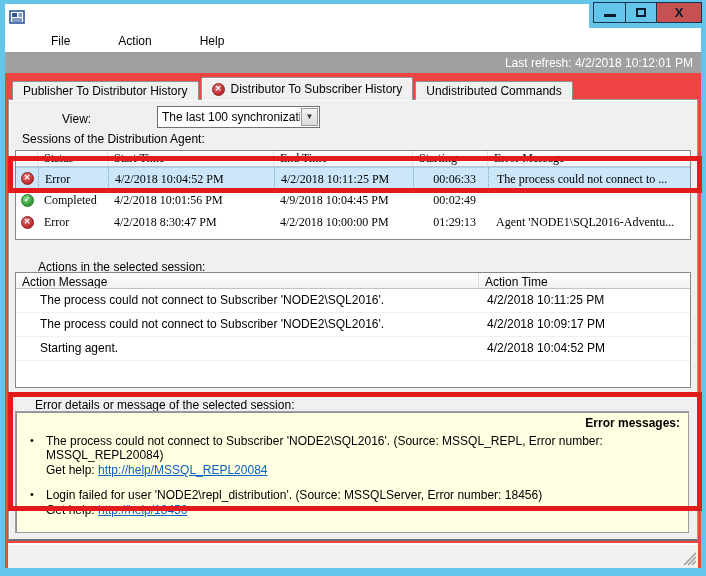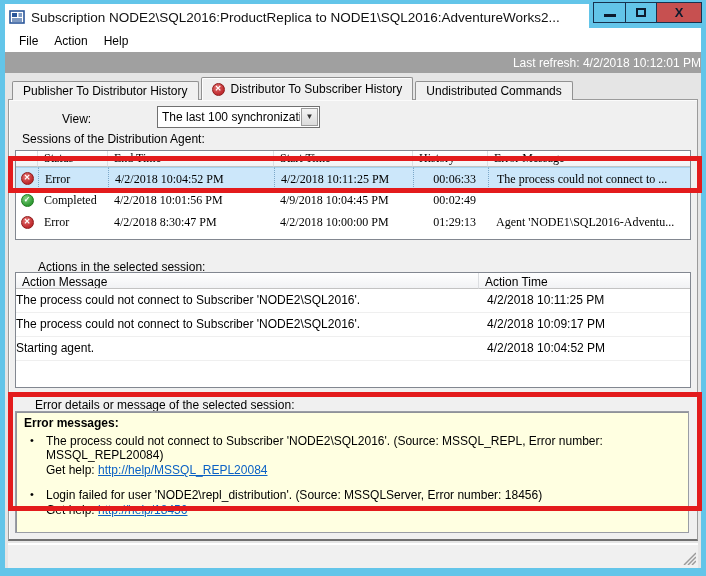--- a/index.html
+++ b/index.html
@@ -19,26 +19,26 @@
   .cap-btn{height:21px;border:1.5px solid #17324f;background:#63c5e9;display:flex;
        align-items:center;justify-content:center;margin-left:-1.5px;cursor:pointer;}
   .btn-min{width:33px;} .btn-max{width:33px;} .btn-close{width:46px;background:#c75050;}
   .glyph-min{width:12px;height:3px;background:#0d1b2e;margin-top:6px;}
   .glyph-max{width:10px;height:9px;border:2px solid #0d1b2e;background:transparent;}
   .glyph-close{font-size:13px;font-weight:bold;color:#0d1b2e;line-height:1;}
 
   
   .menubar{position:absolute;top:30px;left:5px;right:5px;height:22px;background:#ffffff;
        display:flex;align-items:center;padding-left:6px;}
-  .menu-item{padding:2px 8px;cursor:default;}
+  .menu-item{padding:2px 8px;cursor:default;margin-left:32px;}
   .refreshbar{position:absolute;top:52px;left:5px;right:5px;height:21px;background:#a0a0a0;
-       color:#ffffff;display:flex;align-items:center;justify-content:flex-end;}
-
-  
-  .client{position:absolute;top:73px;left:5px;right:5px;bottom:8px;background:#e5e5e5;}
+       color:#ffffff;display:flex;align-items:center;justify-content:flex-end;padding-right:8px;}
+
+  
+  .client{position:absolute;top:73px;left:5px;right:5px;bottom:8px;background:#ef4444;}
 
   .tabs{position:absolute;left:7px;top:4px;display:flex;align-items:flex-end;height:23px;z-index:3;}
   .tab{background:#f0f0f0;border:1px solid #919191;border-bottom:none;height:19px;
        display:flex;align-items:center;padding:0 10px;margin-right:2px;border-radius:2px 2px 0 0;
        cursor:pointer;white-space:nowrap;}
   .tab.active{height:23px;box-shadow:inset 1px 1px 0 #fdfdfd;position:relative;z-index:4;}
   .tab .status-icon{margin-right:6px;}
 
   .tabpage{position:absolute;left:3px;right:3px;top:26px;height:442px;background:#f0f0f0;
        border:1px solid #9b9b9b;border-bottom:2px solid #6f6f6f;box-shadow:inset 1px 1px 0 #fbfbfb;}
@@ -70,34 +70,34 @@
        white-space:nowrap;overflow:hidden;cursor:pointer;}
   .lv-actions .hcell{height:16px;line-height:19px;}
 
   .cell{height:22px;line-height:22px;padding-left:6px;white-space:nowrap;overflow:hidden;}
   .cell.right{text-align:right;padding-right:12px;padding-left:0;}
   .cell.icon-cell{display:flex;align-items:center;justify-content:center;padding-left:0;}
   .row-selected .cell{background:#cce7fa;border-top:1px solid #a6d2ee;border-bottom:1px solid #a6d2ee;}
   .row-selected .cell + .cell{border-left:1px dotted #7ba7c7;}
   .err-cell{padding-left:8px;}
 
-  .act-cell{height:24px;line-height:23px;padding-left:0;border-bottom:1px solid #efefef;
+  .act-cell{height:24px;line-height:23px;padding-left:24px;border-bottom:1px solid #efefef;
        white-space:nowrap;overflow:hidden;}
   .act-time{padding-left:8px;}
 
   
   .status-icon{width:13px;height:13px;border-radius:50%;display:inline-flex;align-items:center;
        justify-content:center;flex:none;font-size:8px;font-weight:bold;color:#fff;line-height:1;}
   .icon-error{background:radial-gradient(circle at 35% 30%,#e4706f,#bf2a2e 70%);border:1px solid #8e1b1b;}
   .icon-success{background:radial-gradient(circle at 35% 30%,#7fd27f,#2f9a33 70%);border:1px solid #1f7a1f;}
 
   
   .infobox{position:absolute;left:10px;top:338px;width:674px;height:122px;background:#ffffe1;
        border:1px solid #9a9da5;box-shadow:inset 1px 1px 0 #8f9299;padding:4px 8px;overflow:hidden;}
-  .infobox h4{margin:0 0 4px 0;font-size:12px;}
+  .infobox h4{margin:0 0 4px 0;font-size:12px;text-align:right;}
   .err-item{display:flex;margin-bottom:2px;}
   .bullet{width:22px;flex:none;text-align:left;padding-left:6px;font-size:11px;}
   .err-body{flex:1;}
   .gethelp{margin:1px 0 9px 0;}
   a.help-link{color:#0b61c4;text-decoration:underline;cursor:pointer;}
 
   
   .bottom-strip{position:absolute;left:3px;right:3px;top:470px;bottom:0;background:#f0f0f0;
        border-top:2px solid #ffffff;}
   .grip{position:absolute;right:2px;bottom:3px;width:15px;height:15px;cursor:nwse-resize;}
@@ -115,21 +115,20 @@
   <div class="titlebar">
     <div class="titlebar-inner">
       <svg class="win-icon" viewBox="0 0 16 16">
         <rect x="1" y="2" width="14" height="12" fill="#ffffff" stroke="#2b579a" stroke-width="1.6"></rect>
         <rect x="3" y="4" width="5" height="4" fill="#2b579a"></rect>
         <line x1="9.5" y1="5" x2="13" y2="5" stroke="#2b579a" stroke-width="1.2"></line>
         <line x1="9.5" y1="7" x2="13" y2="7" stroke="#2b579a" stroke-width="1.2"></line>
         <line x1="3" y1="10" x2="13" y2="10" stroke="#2b579a" stroke-width="1.2"></line>
         <line x1="3" y1="12" x2="13" y2="12" stroke="#2b579a" stroke-width="1.2"></line>
       </svg>
-      <span class="title-text">Subscription NODE2\SQL2016:ProductReplica to NODE1\SQL2016:AdventureWorks2...</span>
     </div>
     <div class="caption-buttons">
       <div class="cap-btn btn-min">
           <span class="glyph-min"></span>
         </div>
       <div class="cap-btn btn-max">
           <span class="glyph-max"></span>
         </div>
       <div class="cap-btn btn-close">
           <span class="glyph-close">X</span>
@@ -170,23 +169,23 @@
       <span class="combo-btn">
         <span class="combo-arrow">▼</span>
       </span>
     </div>
 
     <span class="label lbl-sessions">Sessions of the Distribution Agent:</span>
     <div class="listview lv-sessions">
       <div class="sess-grid">
         <div class="hcell"></div>
         <div class="hcell">Status</div>
+        <div class="hcell">Start Time</div>
         <div class="hcell">End Time</div>
-        <div class="hcell">Start Time</div>
-        <div class="hcell">History</div>
+        <div class="hcell">Starting</div>
         <div class="hcell" style="border-right:none;">Error Message</div>
       </div>
       <div class="sess-grid row-selected">
         <div class="cell icon-cell">
             <span class="status-icon icon-error">✕</span>
           </div>
         <div class="cell">Error</div>
         <div class="cell">4/2/2018 10:04:52 PM</div>
         <div class="cell">4/2/2018 10:11:25 PM</div>
         <div class="cell right">00:06:33</div>

